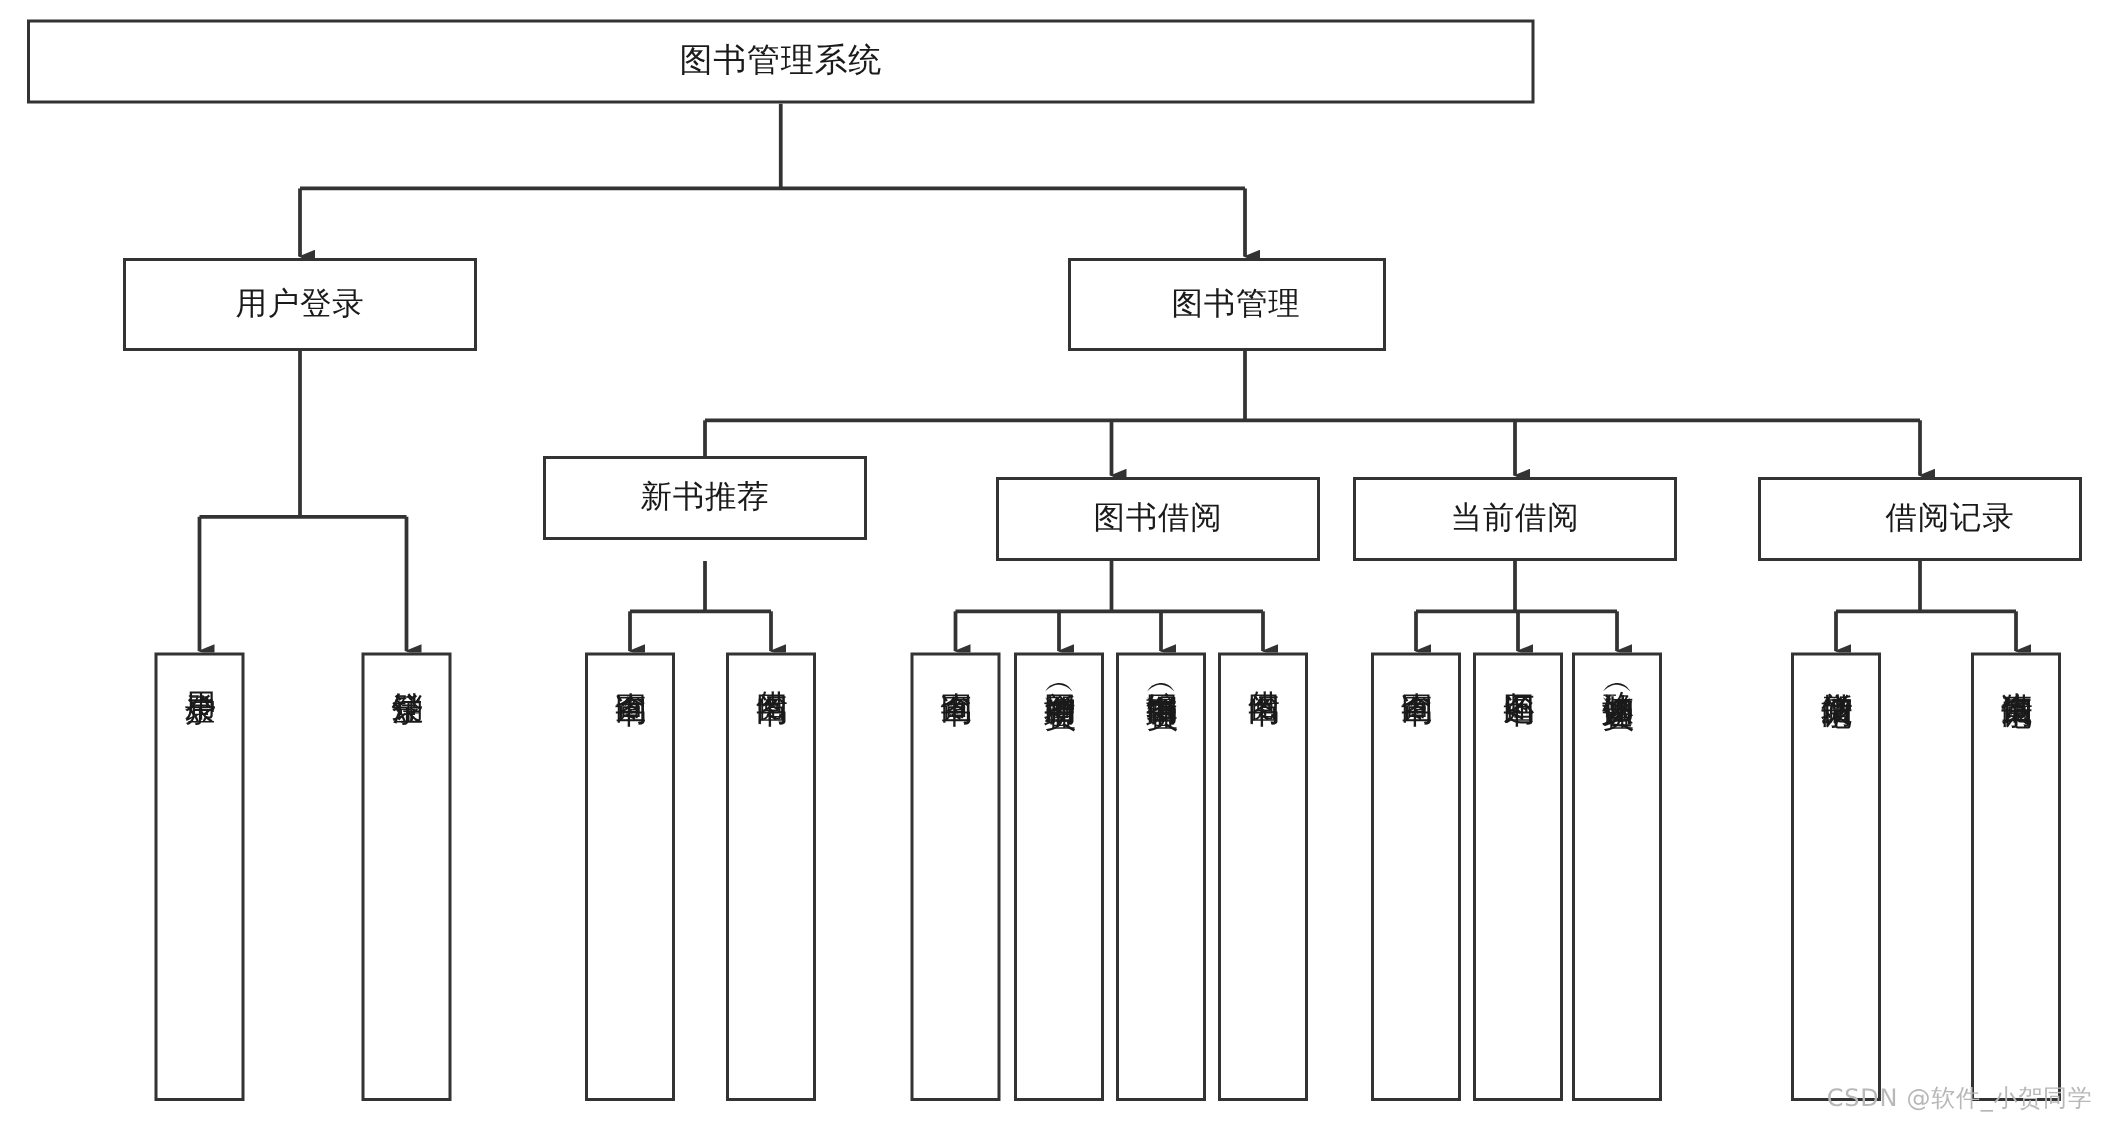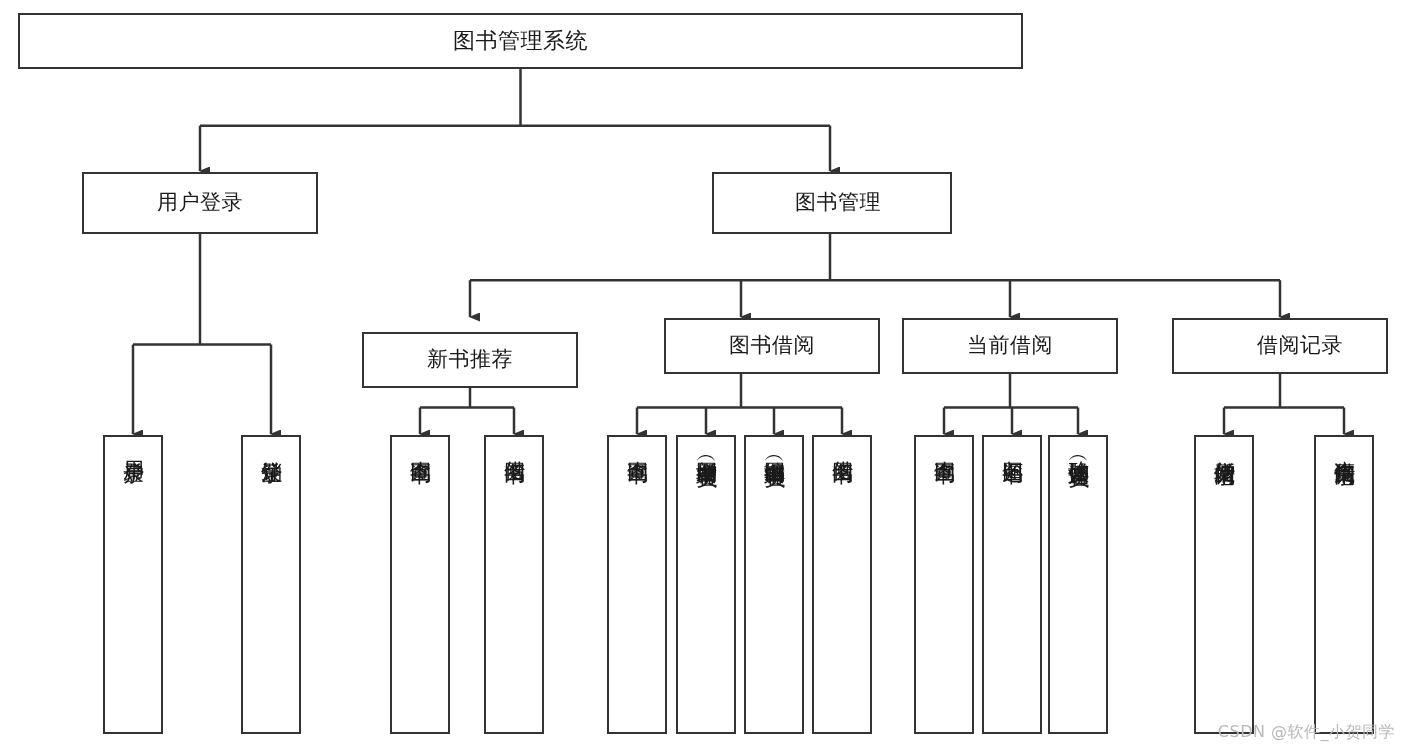--- a/index.html
+++ b/index.html
@@ -120,25 +120,25 @@
       </g>
   </svg>
 
   <div class="node root horiz" style="left: 18px; top: 13px; width: 1005px; height: 56px;">
     <span class="label">图书管理系统</span>
   </div>
 
   <div class="node horiz" style="left: 82px; top: 172px; width: 236px; height: 62px;">
     <span class="label">用户登录</span>
   </div>
-  <div class="node horiz" style="left: 712px; top: 172px; width: 240px; height: 62px; padding-left: 12px;">
+  <div class="node horiz" style="left: 712px; top: 172px; width: 212px; height: 62px; padding-left: 12px;">
     <span class="label">图书管理</span>
   </div>
 
-  <div class="node horiz" style="left: 362px; top: 332px; width: 216px; height: 56px;">
+  <div class="node horiz" style="left: 362px; top: 304px; width: 216px; height: 56px;">
     <span class="label">新书推荐</span>
   </div>
   <div class="node horiz" style="left: 664px; top: 318px; width: 216px; height: 56px;">
     <span class="label">图书借阅</span>
   </div>
   <div class="node horiz" style="left: 902px; top: 318px; width: 216px; height: 56px;">
     <span class="label">当前借阅</span>
   </div>
   <div class="node horiz" style="left: 1172px; top: 318px; width: 216px; height: 56px; padding-left: 40px;">
     <span class="label">借阅记录</span>

